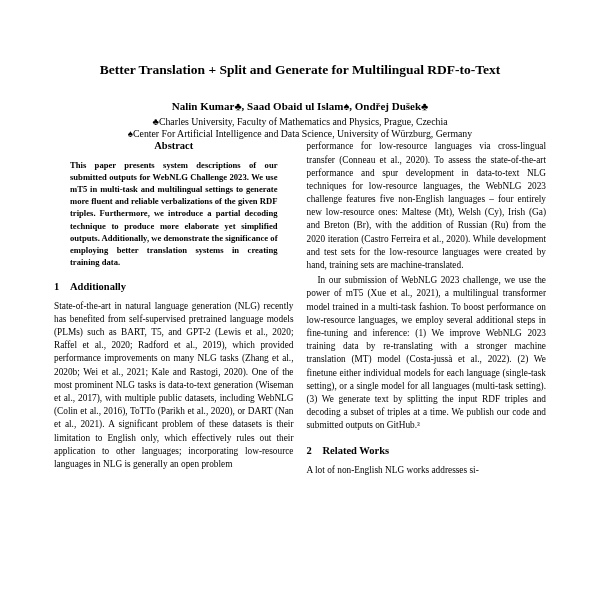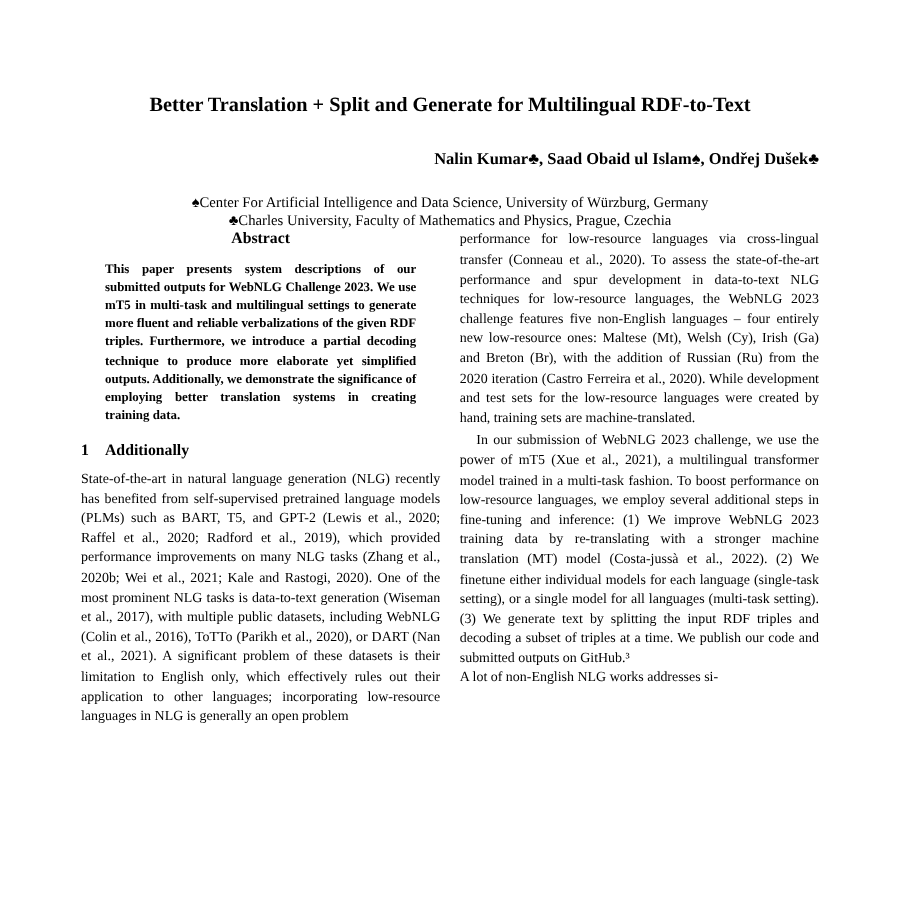--- a/index.html
+++ b/index.html
@@ -17,22 +17,22 @@
   .title {
     font-size: 13.5px;
     font-weight: bold;
     text-align: center;
     line-height: 1.25;
     margin-bottom: 21px;
   }
   .authors {
     font-size: 11px;
     font-weight: bold;
-    text-align: right;
-    margin-bottom: 18px;
+    text-align: center;
+    margin-bottom: 4px;
   }
   .affil {
     font-size: 9.8px;
     text-align: center;
     line-height: 1.25;
   }
   .emails {
     font-family: "Liberation Mono", "DejaVu Sans Mono", monospace;
     font-size: 8.1px;
     text-align: center;
@@ -77,38 +77,41 @@
 </style>
 </head>
 <body>
 
 <div class="page">
 
   <h1 class="title">Better Translation + Split and Generate for Multilingual RDF-to-Text</h1>
 
   <div class="authors">Nalin Kumar♣, Saad Obaid ul Islam♠, Ondřej Dušek♣</div>
 
+  <div class="affil">♣Charles University, Faculty of Mathematics and Physics, Prague, Czechia</div>
   <div class="affil">♠Center For Artificial Intelligence and Data Science, University of Würzburg, Germany</div>
-  <div class="affil">♣Charles University, Faculty of Mathematics and Physics, Prague, Czechia</div>
 
 
   <div class="columns">
 
     <div class="col">
       <div class="abstract-heading">Abstract</div>
       <div class="abstract-body">This paper presents system descriptions of our submitted outputs for WebNLG Challenge 2023. We use mT5 in multi-task and multilingual settings to generate more fluent and reliable verbalizations of the given RDF triples. Furthermore, we introduce a partial decoding technique to produce more elaborate yet simplified outputs. Additionally, we demonstrate the significance of employing better translation systems in creating training data.</div>
 
       <div class="section-heading">
         <span class="sec-num">1</span><span>Additionally</span>
       </div>
       <div class="body-text">State-of-the-art in natural language generation (NLG) recently has benefited from self-supervised pretrained language models (PLMs) such as BART, T5, and GPT-2 (Lewis et al., 2020; Raffel et al., 2020; Radford et al., 2019), which provided performance improvements on many NLG tasks (Zhang et al., 2020b; Wei et al., 2021; Kale and Rastogi, 2020). One of the most prominent NLG tasks is data-to-text generation (Wiseman et al., 2017), with multiple public datasets, including WebNLG (Colin et al., 2016), ToTTo (Parikh et al., 2020), or DART (Nan et al., 2021). A significant problem of these datasets is their limitation to English only, which effectively rules out their application to other languages; incorporating low-resource languages in NLG is generally an open problem</div>
     </div>
 
     <div class="col">
       <div class="body-text">performance for low-resource languages via cross-lingual transfer (Conneau et al., 2020). To assess the state-of-the-art performance and spur development in data-to-text NLG techniques for low-resource languages, the WebNLG 2023 challenge features five non-English languages – four entirely new low-resource ones: Maltese (Mt), Welsh (Cy), Irish (Ga) and Breton (Br), with the addition of Russian (Ru) from the 2020 iteration (Castro Ferreira et al., 2020). While development and test sets for the low-resource languages were created by hand, training sets are machine-translated.</div>
       <div class="body-text para-indent" style="margin-top: 2px;">In our submission of WebNLG 2023 challenge, we use the power of mT5 (Xue et al., 2021), a multilingual transformer model trained in a multi-task fashion. To boost performance on low-resource languages, we employ several additional steps in fine-tuning and inference: (1) We improve WebNLG 2023 training data by re-translating with a stronger machine translation (MT) model (Costa-jussà et al., 2022). (2) We finetune either individual models for each language (single-task setting), or a single model for all languages (multi-task setting). (3) We generate text by splitting the input RDF triples and decoding a subset of triples at a time. We publish our code and submitted outputs on GitHub.³</div>
 
+      <div class="section-heading">
+        <span class="sec-num">2</span><span>Related Works</span>
+      </div>
       <div class="body-text">A lot of non-English NLG works addresses si-</div>
     </div>
 
   </div>
 
 </div>
 
 </body></html>

